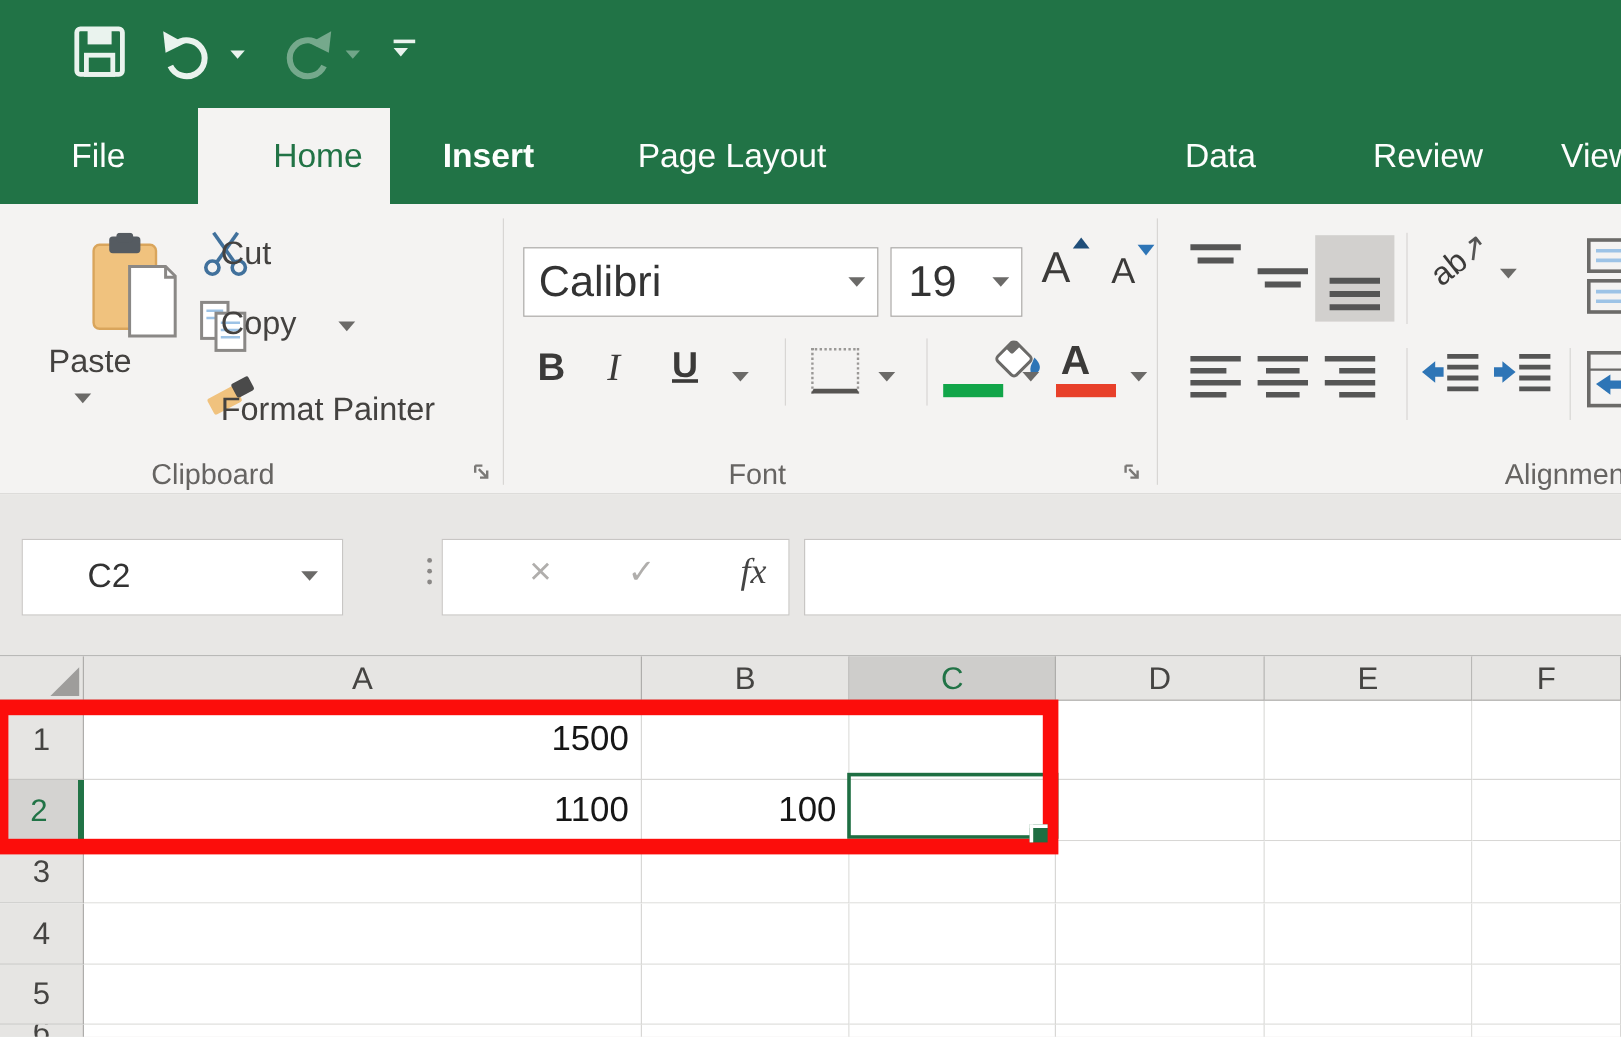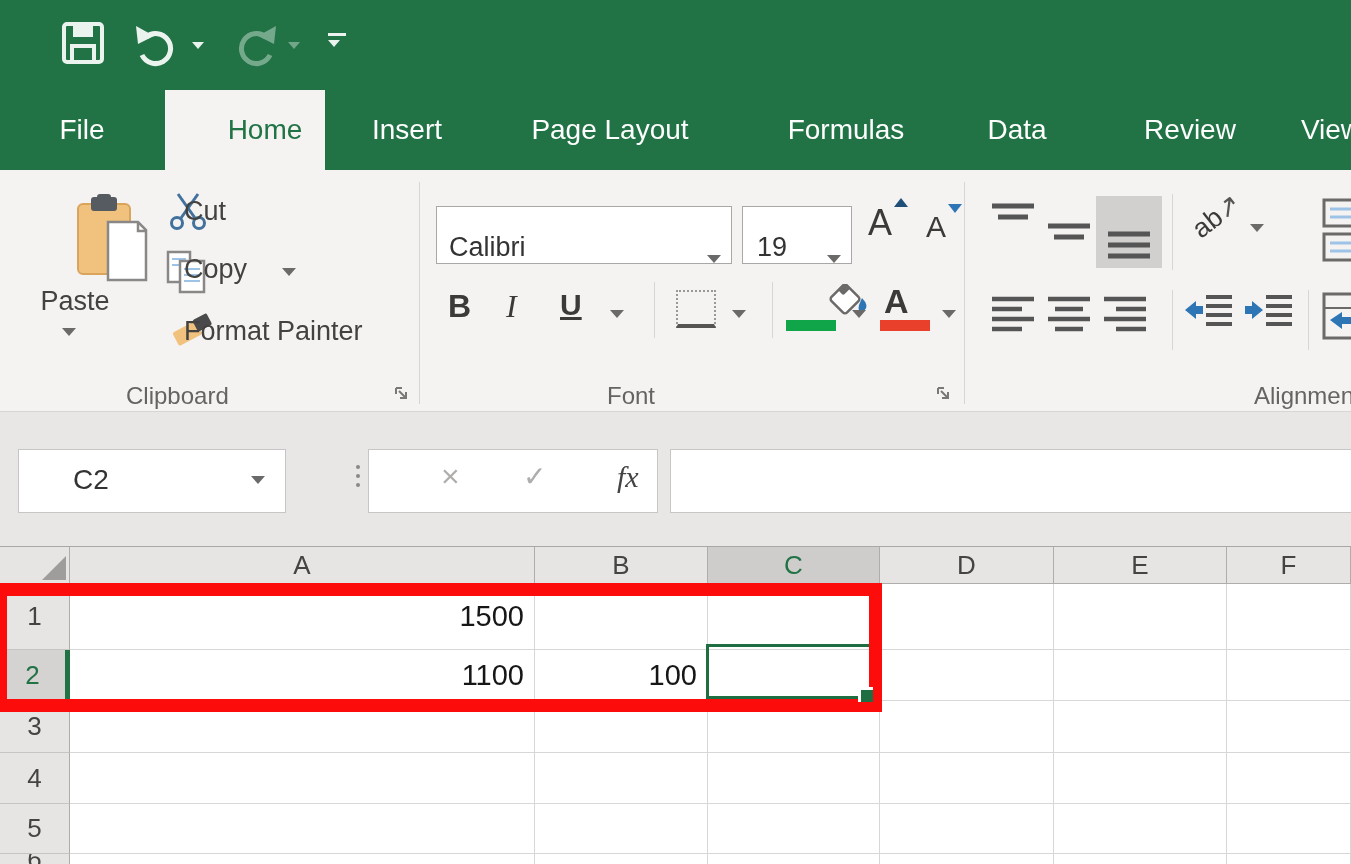--- a/index.html
+++ b/index.html
@@ -15,21 +15,21 @@
   .qat-custom .bar { width:18px; height:3px; background:#eaf3ee; margin-bottom:4px; }
   .tab { position:absolute; top:90px; height:80px; display:flex; align-items:center; justify-content:center; color:#fdfefd; font-size:28px; white-space:nowrap; }
   .tab.active { background:#f4f3f2; color:#217346;padding-left:40px; }
 
   
   .ribbon { position:absolute; left:0; top:170px; width:1351px; height:242px; background:#f4f3f2; border-bottom:1px solid #d8d6d4; }
   .rlabel { position:absolute; font-size:27px; color:#444240; white-space:nowrap; }
   .grouplabel { position:absolute; font-size:24px; color:#666462; white-space:nowrap; }
   .vdiv { position:absolute; width:1px; background:#d8d6d4; }
   .caret-g { width:0; height:0; border-left:7px solid transparent; border-right:7px solid transparent; border-top:8px solid #6b6a68; position:absolute; }
-  .combo { position:absolute; background:#fff; border:1px solid #aaa8a6; display:flex; align-items:flex-end; font-size:27px; color:#333; }
+  .combo { position:absolute; background:#fff; border:1px solid #aaa8a6; display:flex; align-items:center; font-size:36px; color:#333; }
   .combo .cbx { margin-left:auto; margin-right:10px; width:0; height:0; border-left:7px solid transparent; border-right:7px solid transparent; border-top:8px solid #6b6a68; }
   .glyph { position:absolute; color:#3b3a39; }
   .ubar { text-decoration:underline; }
   .swatch { position:absolute; height:11px; }
   .border-ic { position:absolute; width:40px; height:38px; border:2px dotted #9a9896; border-bottom:4px solid #565452; }
   .selblock { position:absolute; background:#d2d0ce; }
   .launcher { position:absolute; width:16px; height:16px; }
   .aln-ic { position:absolute; }
 
   
@@ -98,23 +98,22 @@
 
   <div class="qat-btn qat-custom" style="left:328px; top:33px;">
     <span>
       <div class="bar"></div>
       <div class="caret-w"></div>
     </span>
   </div>
 
   <div class="tab" style="left:42px; width:80px;">File</div>
   <div class="tab active" style="left:165px; width:160px;">Home</div>
-  <div class="tab" style="left:357px; width:100px;">Insert</div>
+  <div class="tab" style="left:357px; width:100px;font-weight:bold;">Insert</div>
   <div class="tab" style="left:520px; width:180px;">Page Layout</div>
-  <div class="tab" style="left:766px; width:160px;">Formulas</div>
   <div class="tab" style="left:962px; width:110px;">Data</div>
   <div class="tab" style="left:1120px; width:140px;">Review</div>
   <div class="tab" style="left:1286px; width:90px;">View</div>
 </div>
 
 <div class="ribbon">
 
   <div class="abs" style="left:38px; top:194px; margin-top:-170px;">
     <span>
       <svg width="78" height="92" viewBox="0 0 78 92">
@@ -158,21 +157,21 @@
   <div class="caret-g" style="left:282px; top:98px;"></div>
 
   <div class="abs" style="left:136px; top:140px;">
     <span>
       <svg width="44" height="42" viewBox="0 0 44 42">
         <rect x="2" y="16" width="26" height="15" rx="2" transform="rotate(-28 15 23)" fill="#f0c27e"></rect>
         <rect x="22" y="6" width="16" height="13" rx="2" transform="rotate(-28 30 12)" fill="#4a4a4a"></rect>
       </svg>
     </span>
   </div>
-  <div class="rlabel" style="left:184px; top:146px;">Format Painter</div>
+  <div class="rlabel" style="left:184px; top:156px;">Format Painter</div>
 
   <div class="grouplabel" style="left:126px; top:212px;">Clipboard</div>
   <div class="launcher" style="left:394px; top:216px;">
     <svg width="16" height="16" viewBox="0 0 16 16">
       <path d="M2 2 H8 M2 2 V8" stroke="#7a7876" stroke-width="2" fill="none"></path>
       <path d="M5 5 L12 12 M12 6 V12 H6" stroke="#7a7876" stroke-width="2" fill="none"></path>
     </svg>
   </div>
   <div class="vdiv" style="left:419px; top:12px; height:222px;"></div>
 

